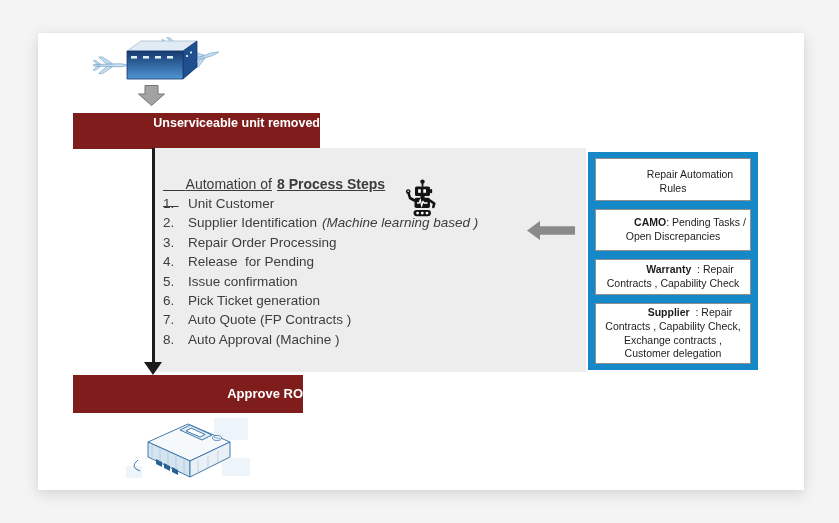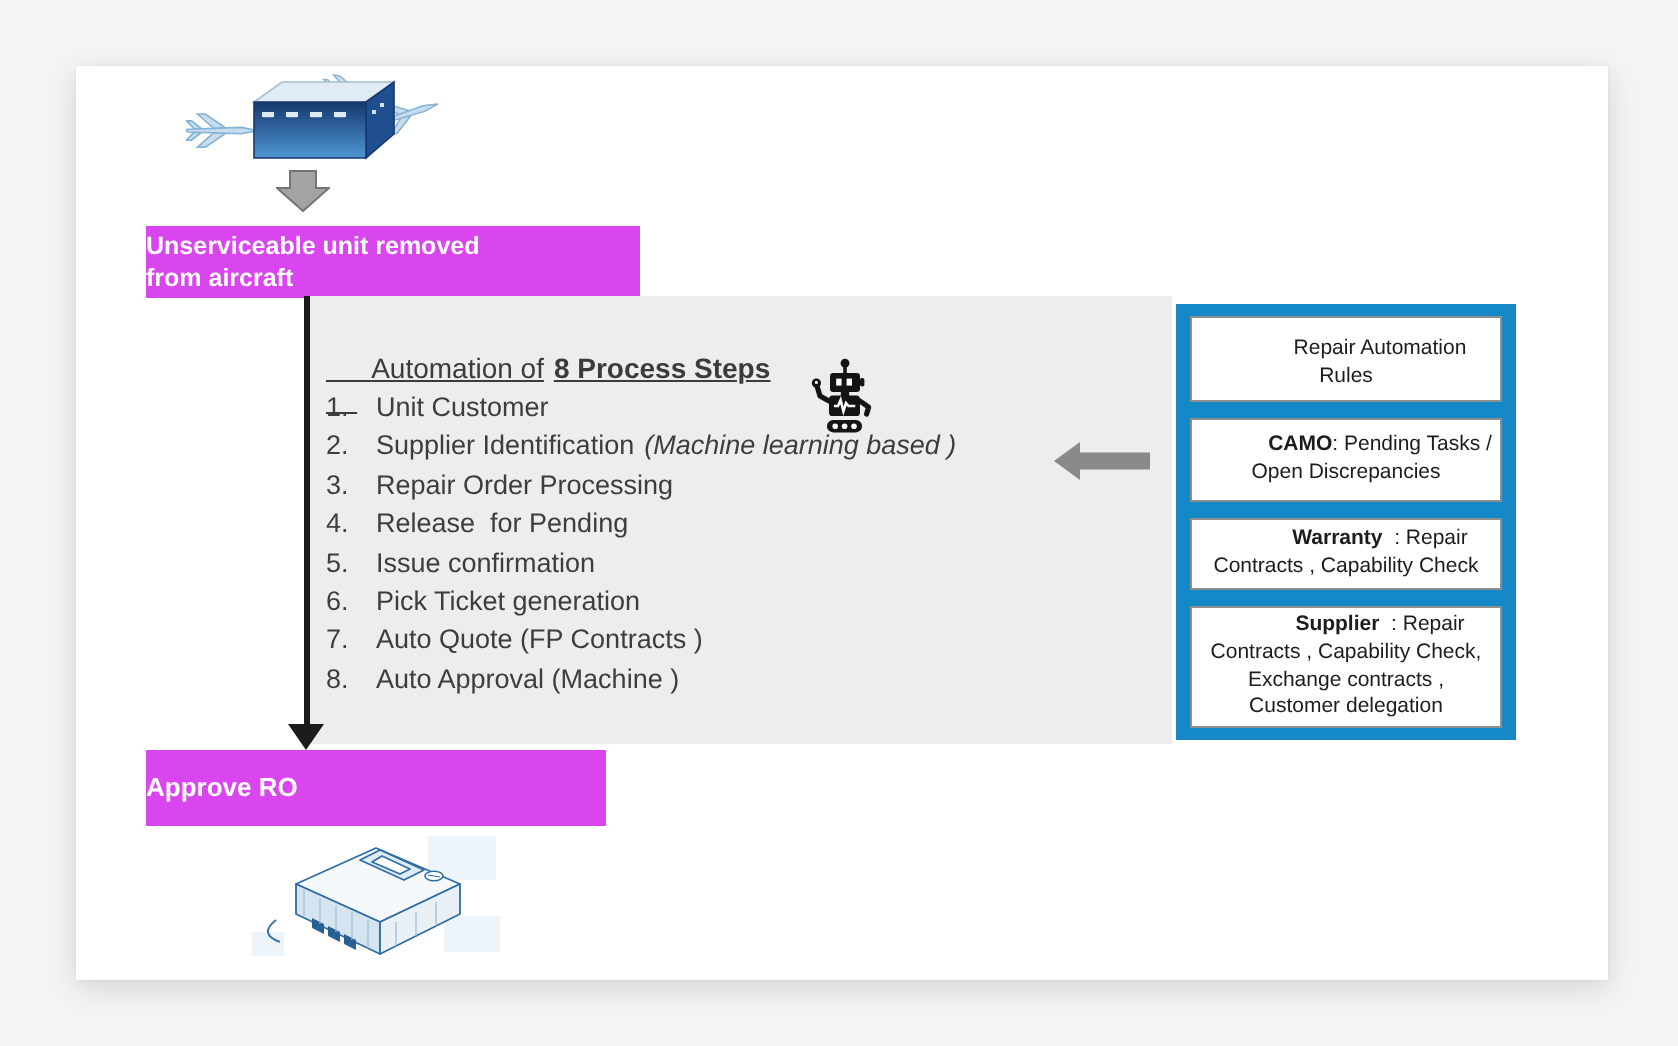--- a/index.html
+++ b/index.html
@@ -13,21 +13,21 @@
     background:#ffffff;box-shadow:0 4px 14px rgba(0,0,0,0.13), 0 0 2px rgba(0,0,0,0.06);
   }
   .abs{position:absolute;}
 
   
   .aircraft{left:55px;top:4px;width:132px;height:48px;}
   .downArrow{left:100px;top:52px;width:27px;height:21px;}
 
   
   .banner{
-    background:#d946ef;color:#ffffff;font-weight:bold;text-align:left;
+    background:#7f1d1d;color:#ffffff;font-weight:bold;text-align:right;
   }
   .banner.top{left:35px;top:80px;width:247px;height:36px;font-size:12.5px;line-height:16px;padding-top:2px;box-sizing:border-box;}
   .banner.bottom{left:35px;top:342px;width:230px;height:38px;font-size:13px;line-height:38px;}
 
   
   .grayBox{left:114px;top:115px;width:434px;height:224px;background:#ededee;}
   .vline{left:114px;top:115px;width:3px;height:214px;background:#1b1b1b;}
   .vhead{left:106px;top:329px;width:0;height:0;
     border-left:9px solid transparent;border-right:9px solid transparent;border-top:13px solid #1b1b1b;}
 
@@ -99,21 +99,20 @@
   </span>
 
   <span class="abs downArrow">
     <svg width="27" height="21" viewBox="0 0 27 21" xmlns="http://www.w3.org/2000/svg">
       <polygon points="7,0.5 20,0.5 20,9 26.5,9 13.5,20.5 0.5,9 7,9" fill="#a3a3a3" stroke="#757575" stroke-width="1"></polygon>
     </svg>
   </span>
 
   <div class="abs banner top">
     <span style="display:block">Unserviceable unit removed</span>
-    <span style="display:block">from aircraft</span>
   </div>
 
   <div class="abs grayBox">
     <div class="abs pbTitle">
       <span>Automation of</span><span class="emph">8 Process Steps</span>
     </div>
     <ul class="abs steps">
       <li class="step">
           <span class="num">1.</span>
           <span class="txt">Unit Customer</span>

